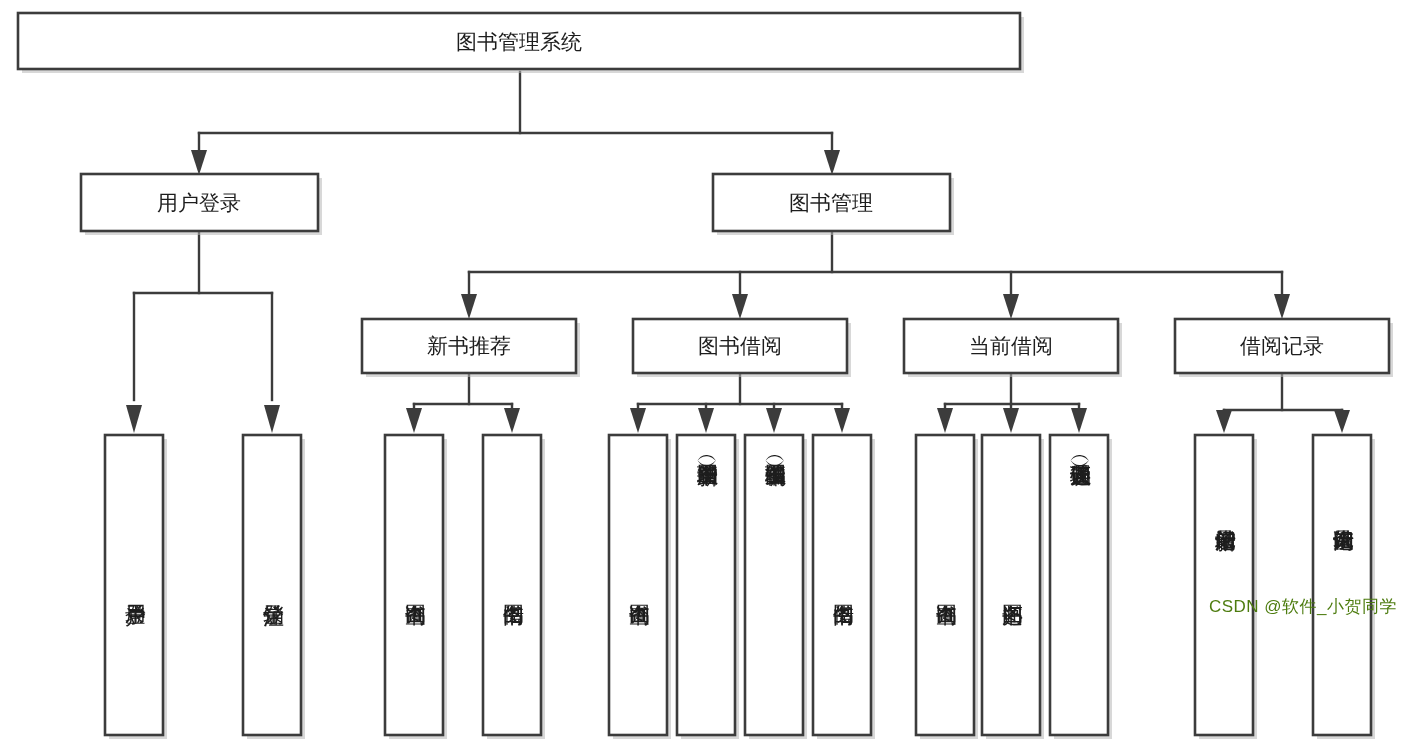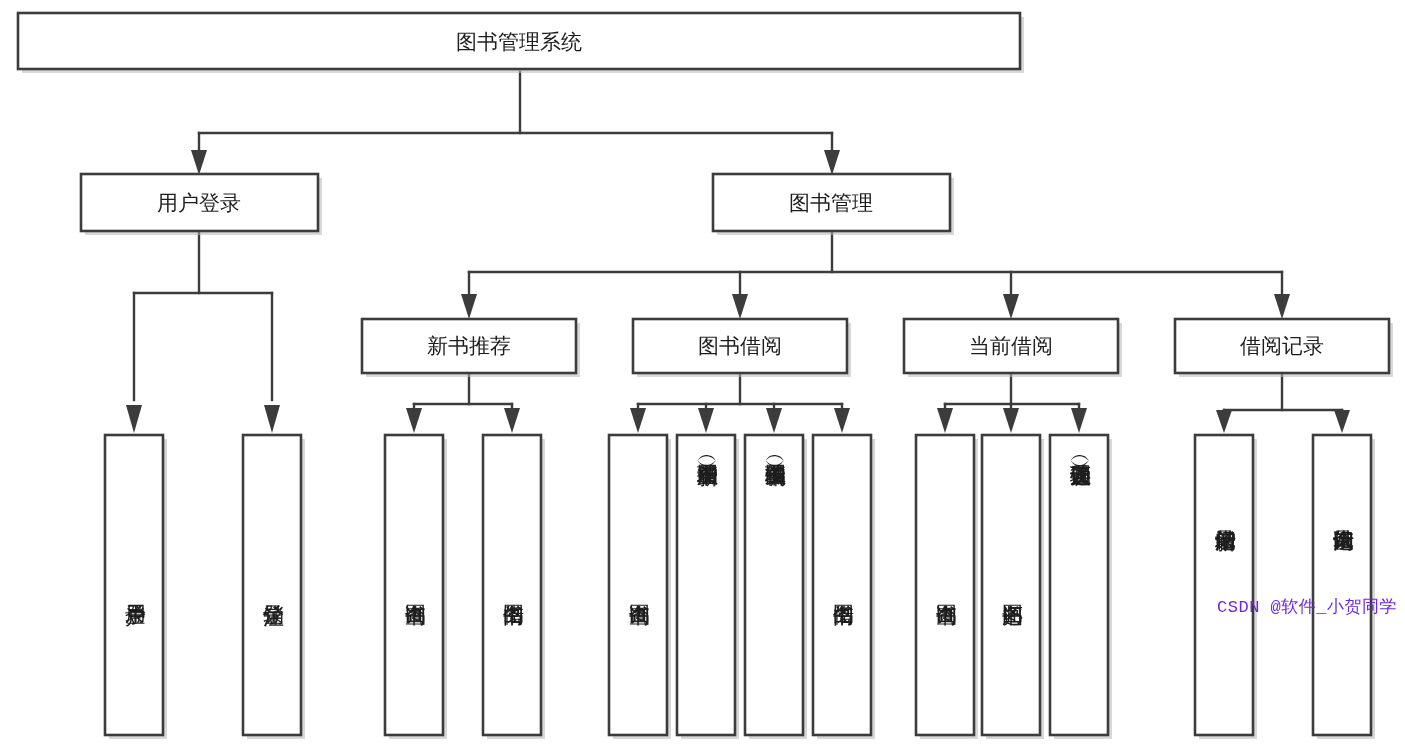--- a/index.html
+++ b/index.html
@@ -59,23 +59,23 @@
     font-size: 21px;
     fill: #1d1d1d;
     text-anchor: middle;
     dominant-baseline: middle;
     white-space: pre;
   }
   .watermark-text {
     position: absolute;
     right: 8px;
     bottom: 6px;
-    font-family: Liberation Mono, monospace;
+    font-family: Liberation Sans, sans-serif;
     font-size: 17px;
-    color: #6d28d9;
+    color: #4d7c0f;
     letter-spacing: 0.5px;
     user-select: none;
     pointer-events: none;
   }
 </style>
 </head>
 <body>
 
 <div id="diagram-root">
 

